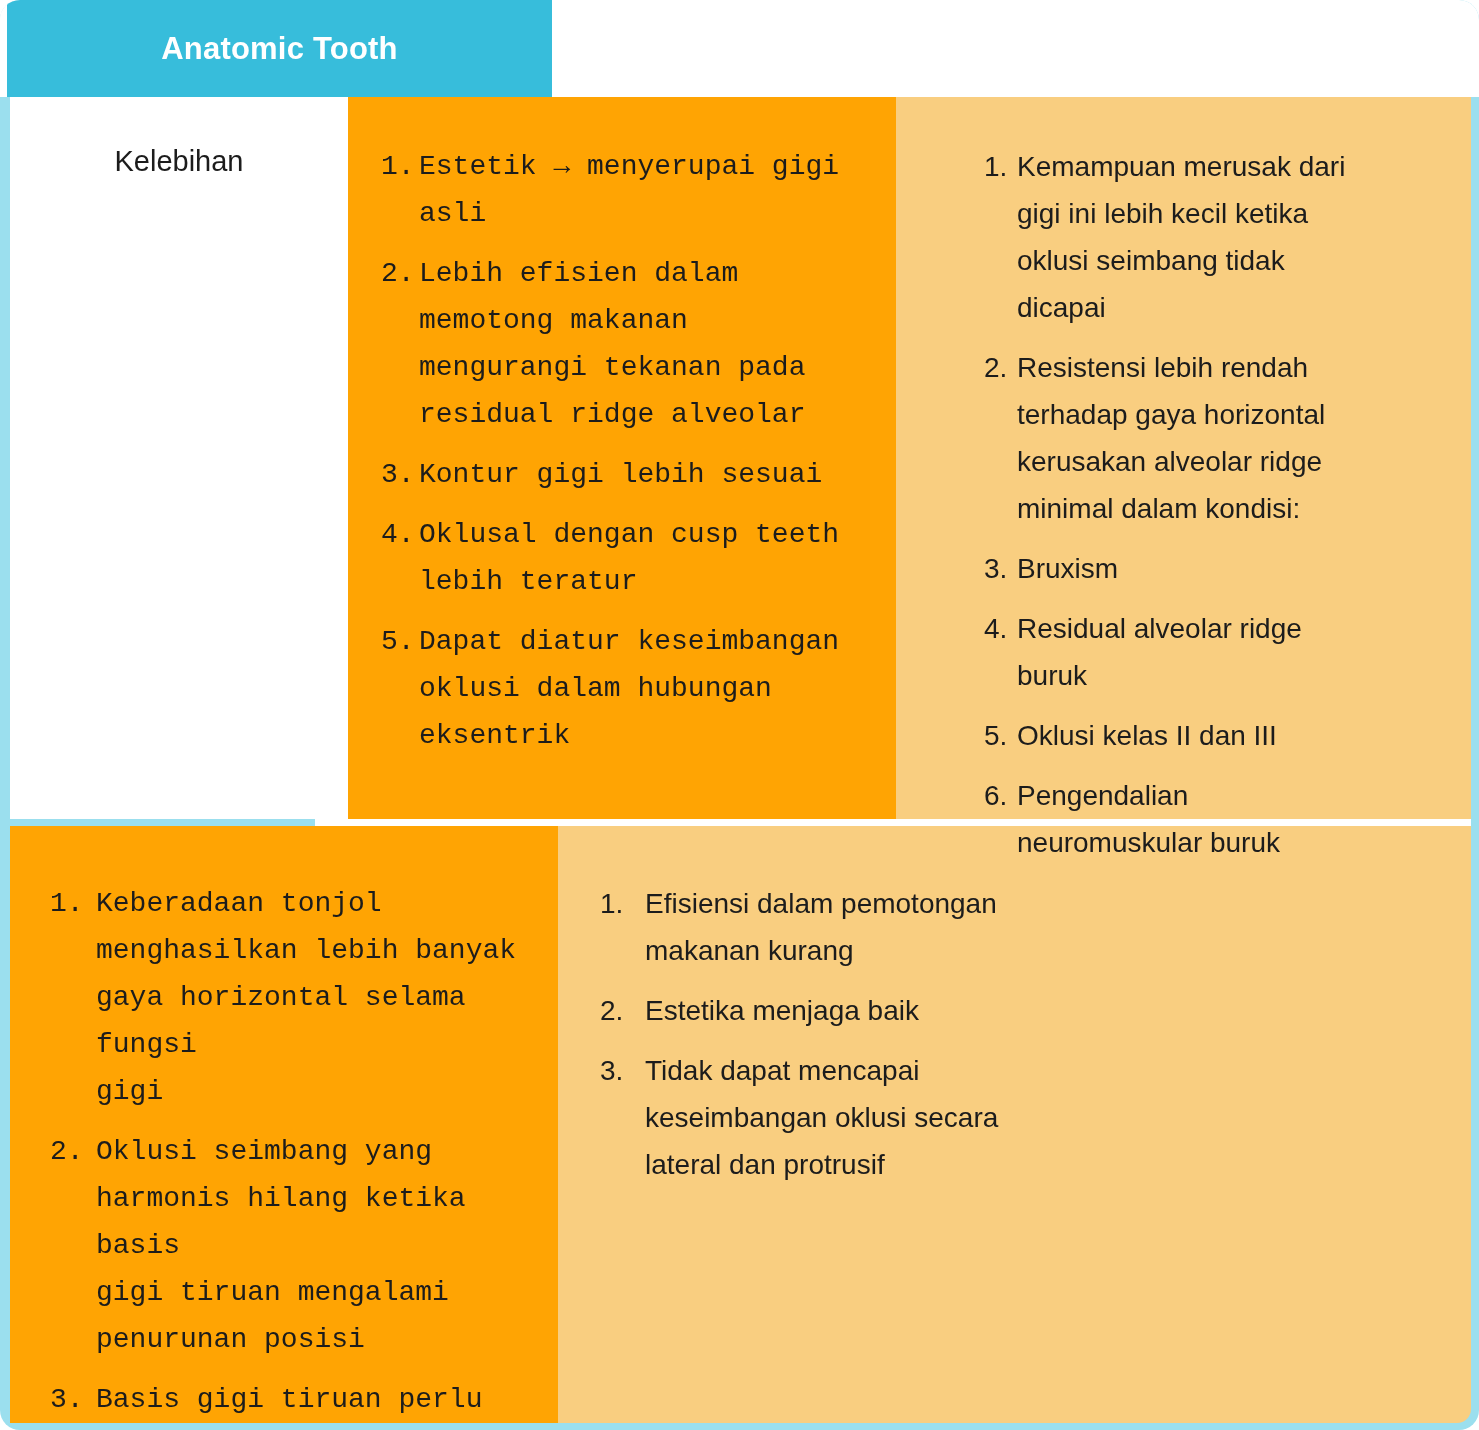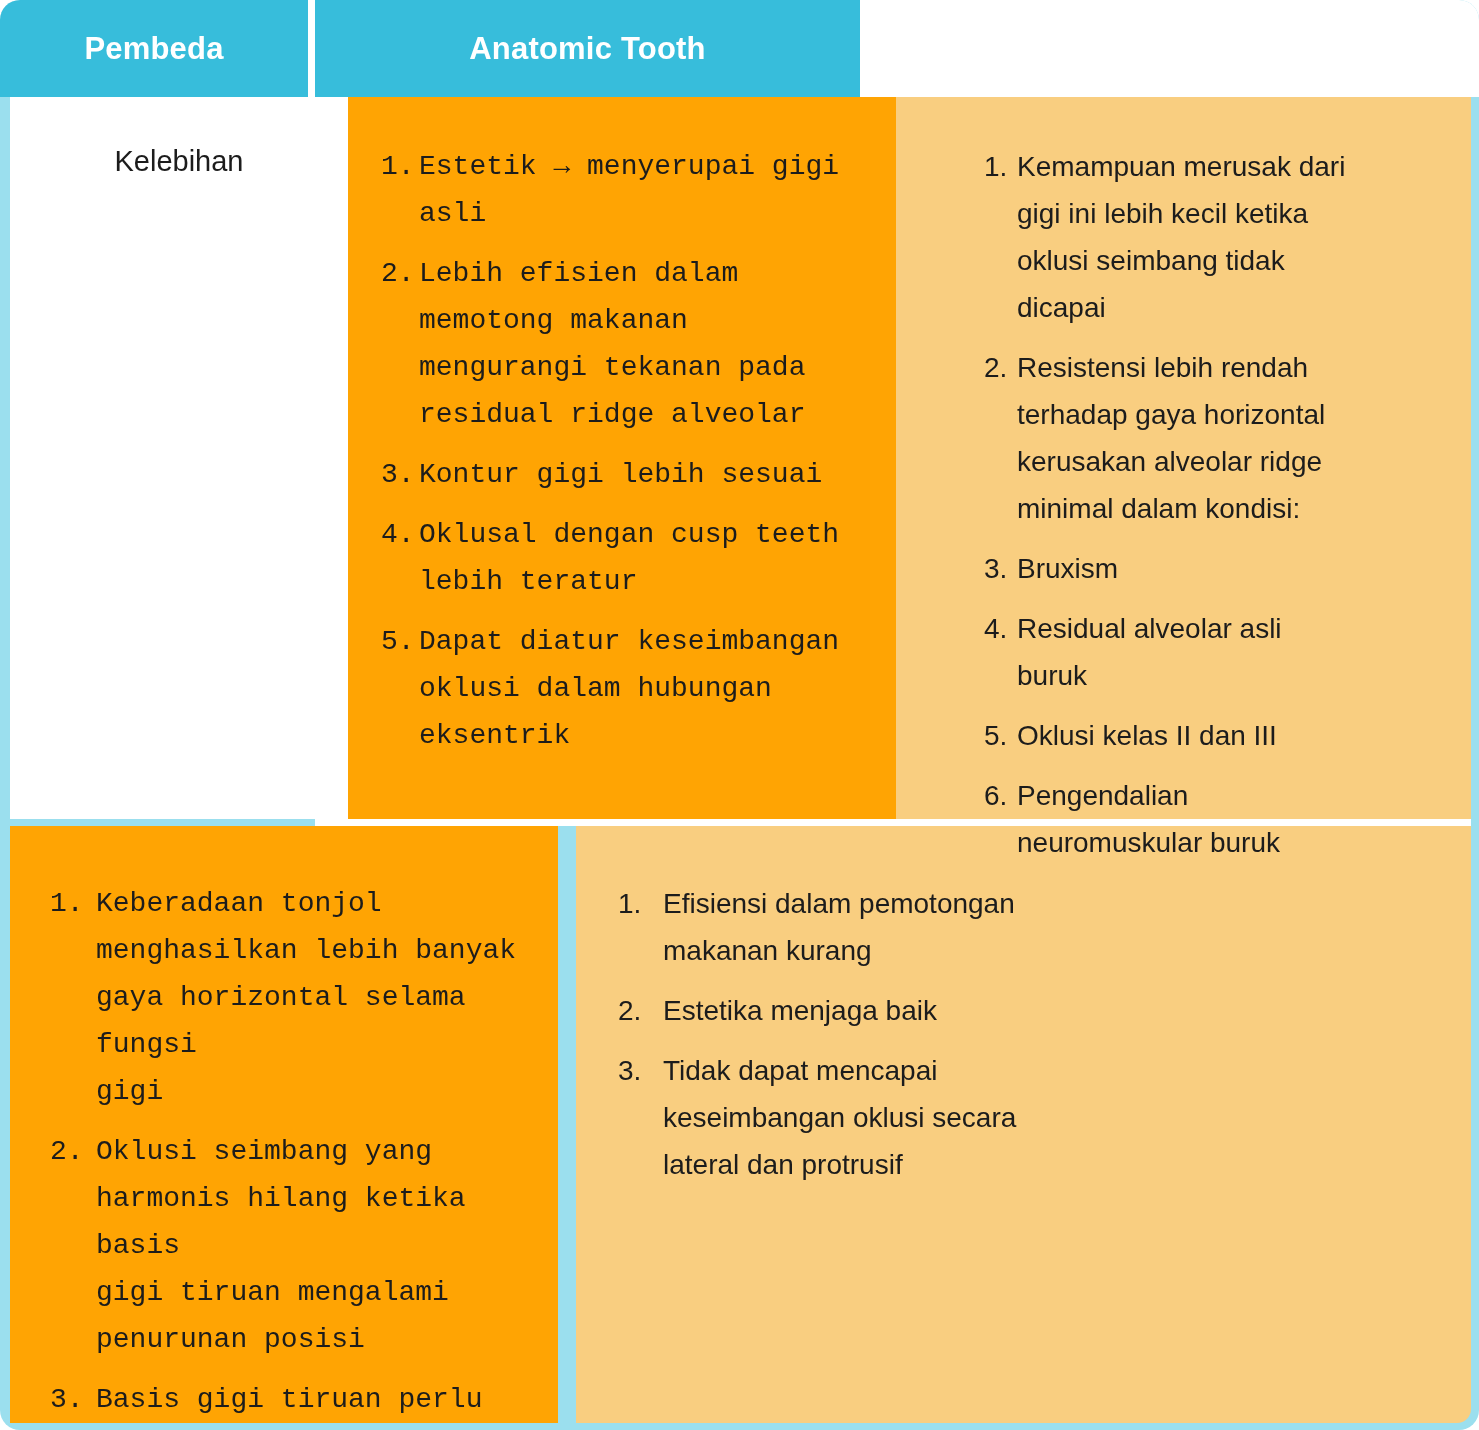--- a/index.html
+++ b/index.html
@@ -40,21 +40,21 @@
   .body{flex:1;display:flex;flex-direction:column;padding:0 8px 7px 10px;min-height:0;}
   .row{display:flex;min-height:0;}
   .row1{height:722px;flex:0 0 auto;}
   .row2{flex:1;}
   .c1{width:338px;background:var(--label-bg);text-align:center;font-size:29px;}
   .c2{width:548px;background:var(--anatomic-bg);font-family:Liberation Mono, monospace;}
   .c3{flex:1;background:var(--nonatomic-bg);}
   .row1 .c1 .rowlabel{display:block;padding-top:48px;}
   .row2 .c1 .rowlabel{display:block;padding-top:57px;}
   .row2 .c1{border-bottom-left-radius:14px;}
-  .row2 .c3{border-bottom-right-radius:14px;margin-left:18px;}
+  .row2 .c3{border-bottom-right-radius:14px;}
 
   .divider{height:7px;display:flex;flex:0 0 auto;}
   .d1{width:305px;background:var(--border);}
   .d2{flex:1;background:#FFFFFF;}
 
   
   ol.list{
     margin:0;list-style:none;counter-reset:item;
     font-size:28px;line-height:47px;
   }
@@ -72,23 +72,20 @@
   .l-n1{padding:46px 10px 0 88px;}  .l-n1 li{padding-left:33px;}
   .l-a2{padding:54px 6px 0 40px;}   .l-a2 li{padding-left:46px;margin-bottom:14px;}
   .l-n2{padding:54px 10px 0 42px;}  .l-n2 li{padding-left:45px;margin-bottom:14px;}
 </style>
 </head>
 <body>
 
 <div class="table-wrap">
 
   <div class="header">
-    <div class="hcell h1">
-      <span>Pembeda</span>
-    </div>
     <div class="hgap"></div>
     <div class="hcell h2">
       <span>Anatomic Tooth</span>
     </div>
     <div class="hgap"></div>
   </div>
 
   <div class="body">
 
     <div class="row row1">
@@ -114,21 +111,21 @@
         <ol class="list l-n1">
             <li>Kemampuan merusak dari
 gigi ini lebih kecil ketika
 oklusi seimbang tidak
 dicapai</li>
             <li>Resistensi lebih rendah
 terhadap gaya horizontal
 kerusakan alveolar ridge
 minimal dalam kondisi:</li>
             <li>Bruxism</li>
-            <li>Residual alveolar asli
+            <li>Residual alveolar ridge
 buruk</li>
             <li>Oklusi kelas II dan III</li>
             <li>Pengendalian
 neuromuskular buruk</li>
           </ol>
       </div>
     </div>
 
     <div class="divider">
       <div class="d1"></div>

